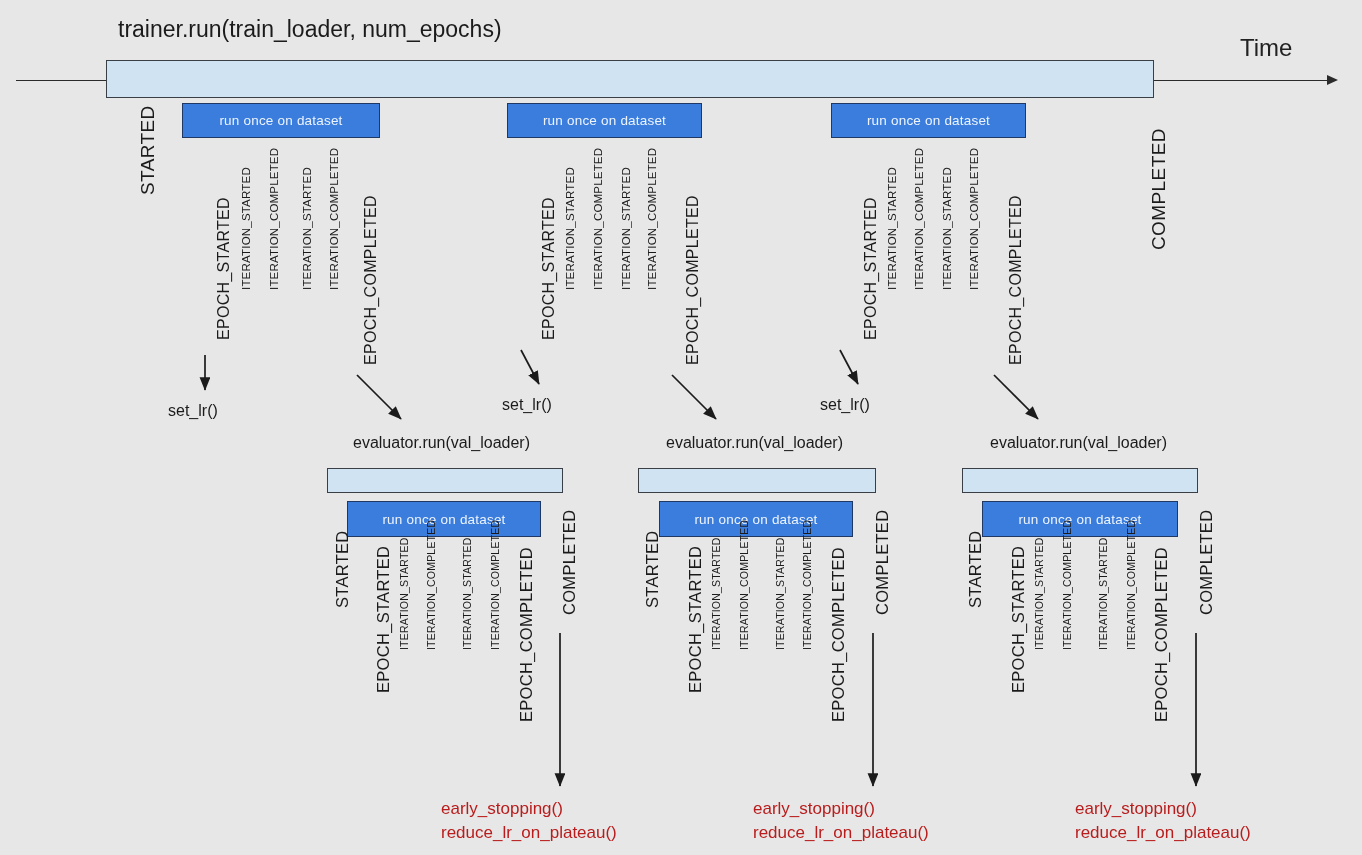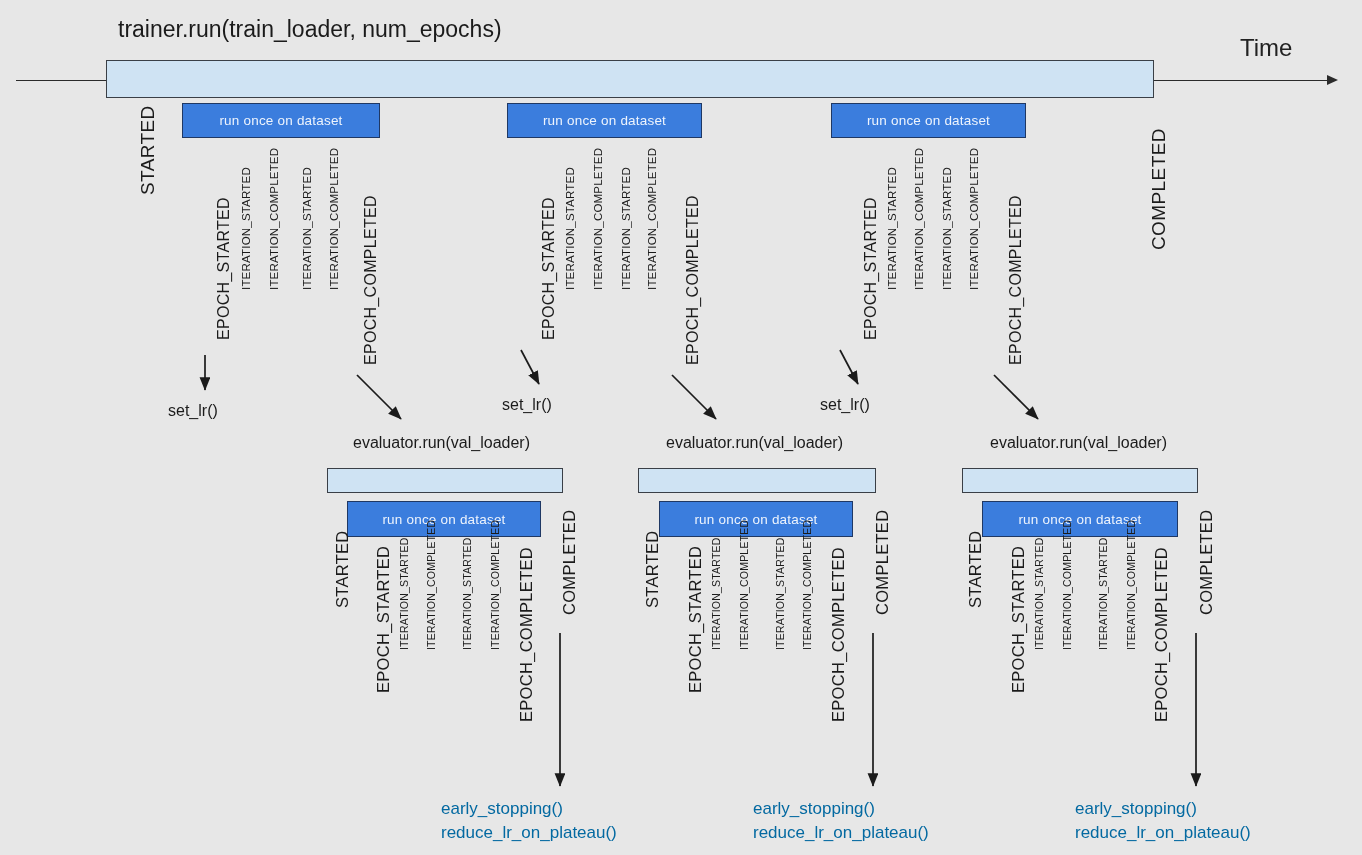--- a/index.html
+++ b/index.html
@@ -37,21 +37,21 @@
     position:absolute;width:0;height:0;
     border-top:5px solid transparent;
     border-bottom:5px solid transparent;
     border-left:11px solid #2b2b2b;
   }
   .time-label{position:absolute;font-size:24px;color:#222;}
 
   
   .title{position:absolute;font-size:23px;color:#1b1b1b;white-space:nowrap;}
   .calltext{position:absolute;font-size:16px;color:#1b1b1b;white-space:nowrap;}
-  .leafcall{position:absolute;font-size:17px;color:#0369a1;white-space:nowrap;line-height:25px;}
+  .leafcall{position:absolute;font-size:17px;color:#b91c1c;white-space:nowrap;line-height:25px;}
 
   
   .vlabel{
     position:absolute;
     transform-origin:0 0;
     transform:rotate(-90deg);
     white-space:nowrap;
     color:#1b1b1b;
   }
   .vlabel.major{font-size:19px;letter-spacing:.4px;}

